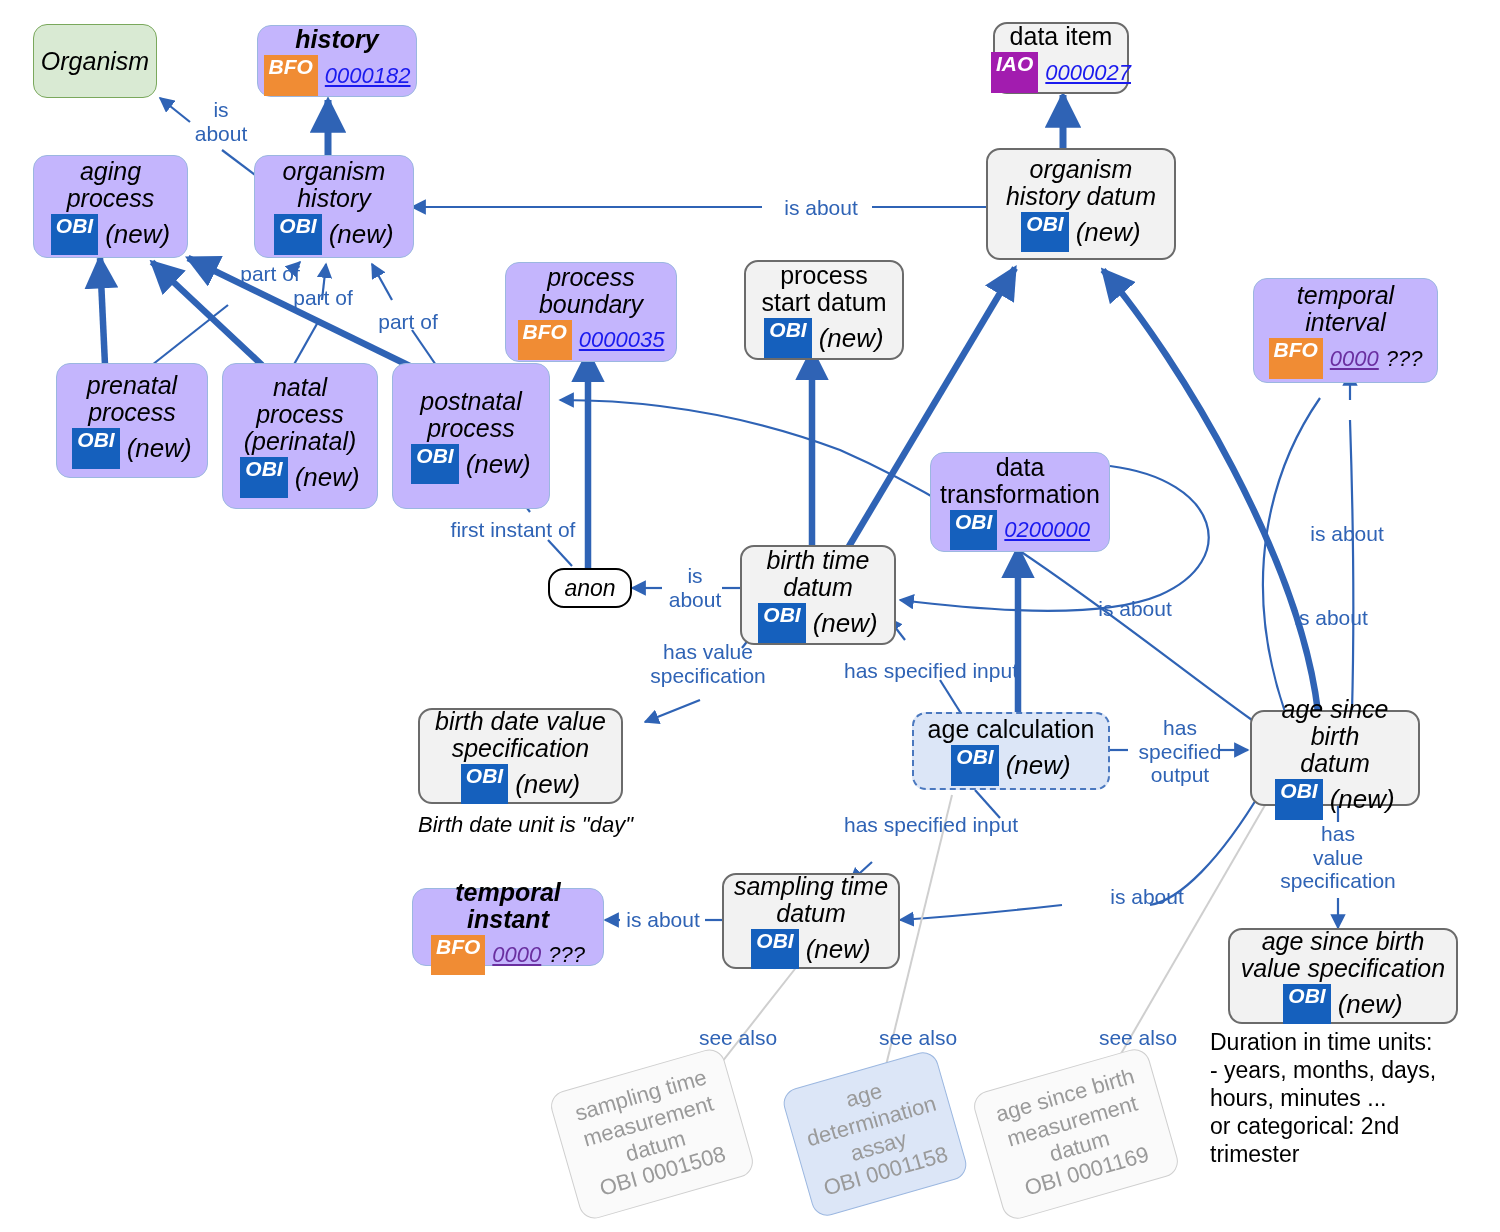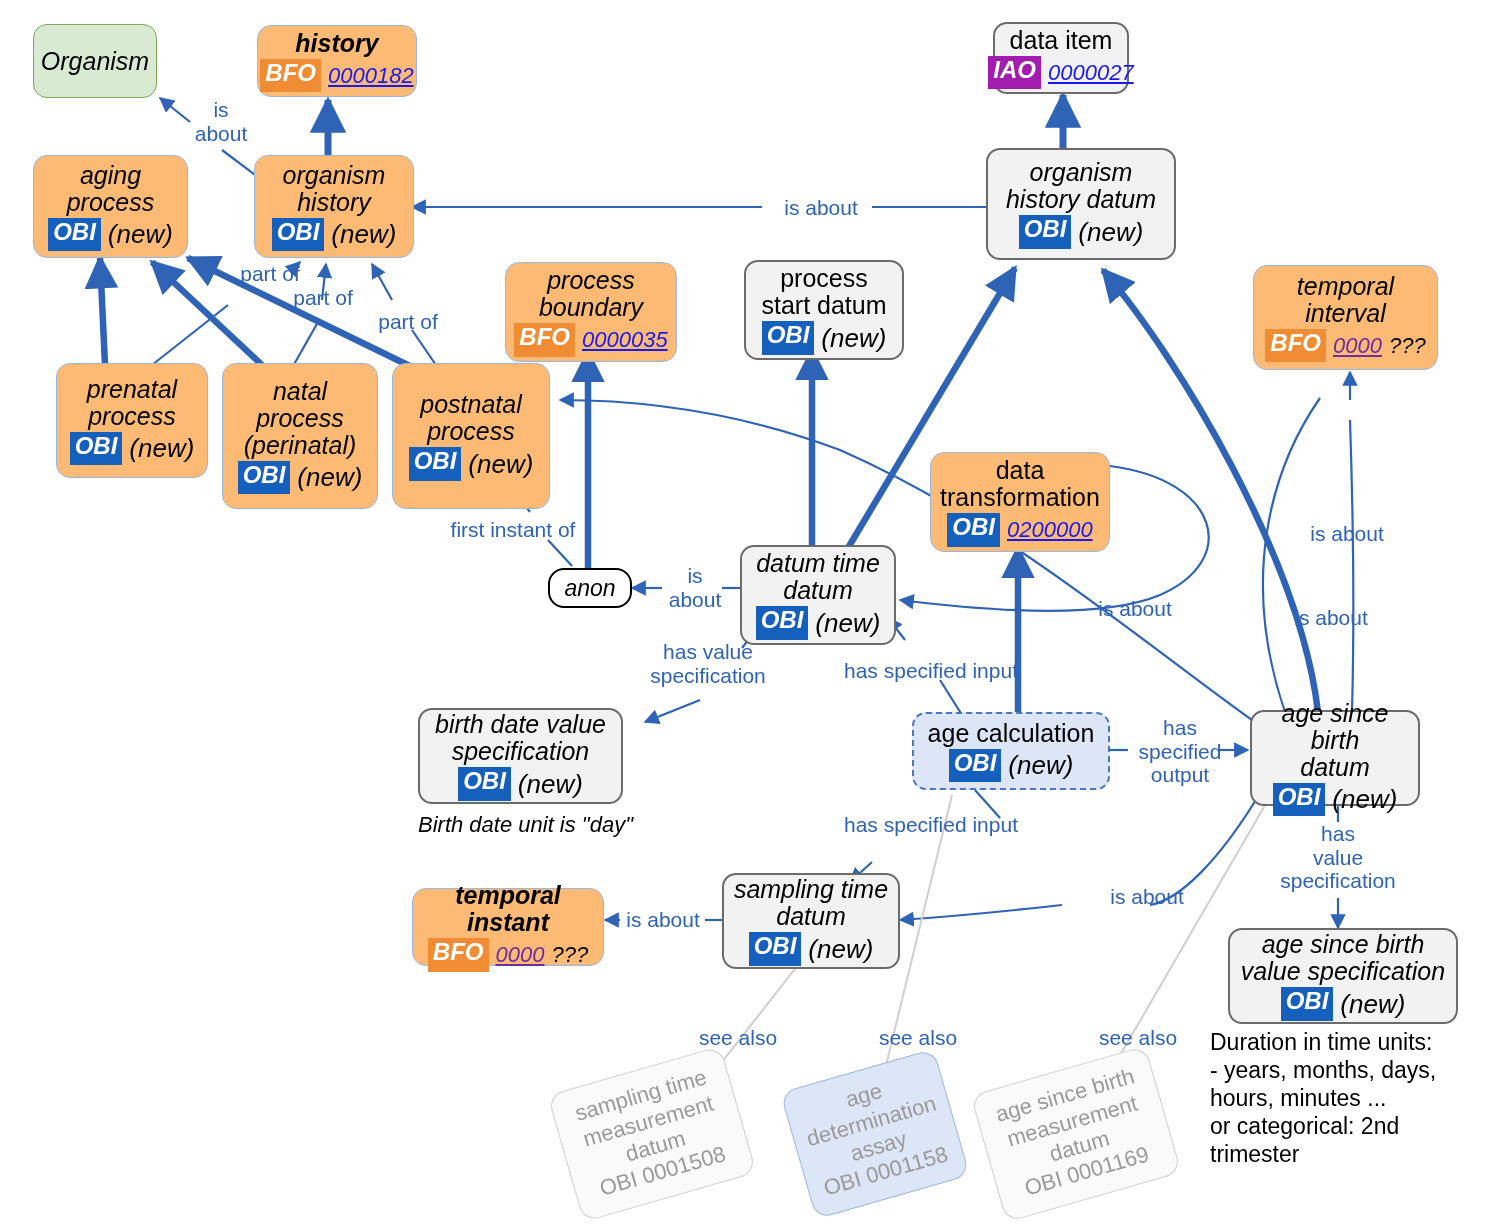--- a/index.html
+++ b/index.html
@@ -4,37 +4,37 @@
 <style>
   html,body{margin:0;padding:0;background:#fff;}
   body{font-family:"Liberation Sans","DejaVu Sans",sans-serif;}
   #canvas{position:relative;width:1500px;height:1232px;overflow:hidden;background:#ffffff;}
   svg.edges{position:absolute;left:0;top:0;width:1500px;height:1232px;pointer-events:none;}
 
   .node{position:absolute;box-sizing:border-box;border-radius:14px;
         display:flex;flex-direction:column;align-items:center;justify-content:center;
         text-align:center;line-height:1.08;}
   
-  .n-blue{background:#fdba74;border:1.6px solid #9bb7e0;}
+  .n-blue{background:#c4b5fd;border:1.6px solid #9bb7e0;}
   
   .n-grey{background:#f2f2f2;border:2px solid #6b6b6b;}
   
   .n-green{background:#d9ead3;border:1.6px solid #7aa85c;}
   
   .n-dashed{background:#dce6f7;border:2px dashed #4a78bf;}
   
   .n-anon{background:#ffffff;border:2.4px solid #000;border-radius:16px;}
 
   .title{font-style:italic;font-size:25px;color:#000;padding:0 6px;}
   .title.up{font-style:normal;}
   .title.bold{font-weight:bold;}
 
   .idrow{display:flex;align-items:center;justify-content:center;gap:7px;margin-top:2px;}
   .badge{display:inline-block;color:#fff;font-style:italic;font-weight:bold;
-         font-size:24px;padding:0px 5px 5px 5px;line-height:1.18;}
+         font-size:21px;padding:0px 5px 16px 5px;line-height:1.18;}
   .badge.obi{background:#1560bd;}
   .badge.bfo{background:#f08c34;}
   .badge.iao{background:#a21caf;}
   .idtxt{font-style:italic;font-size:22px;color:#1a1aee;text-decoration:underline;}
   .idtxt.violet{color:#6a2fa0;}
   .newtxt{font-style:italic;font-size:26px;color:#000;}
   .qmark{font-style:italic;font-size:22px;color:#000;text-decoration:none;}
 
   .elabel{position:absolute;color:#2f63b5;font-size:21px;line-height:1.12;
           text-align:center;white-space:pre;}
@@ -184,21 +184,21 @@
 
   <div class="node n-grey" style="left:986px;top:148px;width:190px;height:112px;">
     <div class="title">organism</div>
     <div class="title">history datum</div>
     <div class="idrow">
       <span class="badge obi">OBI</span>
       <span class="newtxt">(new)</span>
     </div>
   </div>
 
-  <div class="node n-blue" style="left:1253px;top:265px;width:185px;height:105px;">
+  <div class="node n-blue" style="left:1253px;top:278px;width:185px;height:105px;">
     <div class="title">temporal</div>
     <div class="title">interval</div>
     <div class="idrow">
       <span class="badge bfo">BFO</span>
       <span class="idtxt violet">0000</span>
         <span class="qmark">???</span>
     </div>
   </div>
 
   <div class="node n-blue" style="left:505px;top:262px;width:172px;height:100px;">
@@ -253,21 +253,21 @@
       <span class="badge obi">OBI</span>
       <span class="idtxt">0200000</span>
     </div>
   </div>
 
   <div class="node n-anon" style="left:548px;top:568px;width:84px;height:40px;">
     <div class="title" style="font-size:23px;">anon</div>
   </div>
 
   <div class="node n-grey" style="left:740px;top:545px;width:156px;height:100px;">
-    <div class="title">datum time</div>
+    <div class="title">birth time</div>
     <div class="title">datum</div>
     <div class="idrow">
       <span class="badge obi">OBI</span>
       <span class="newtxt">(new)</span>
     </div>
   </div>
 
   <div class="node n-grey" style="left:418px;top:708px;width:205px;height:96px;">
     <div class="title">birth date value</div>
     <div class="title">specification</div>

